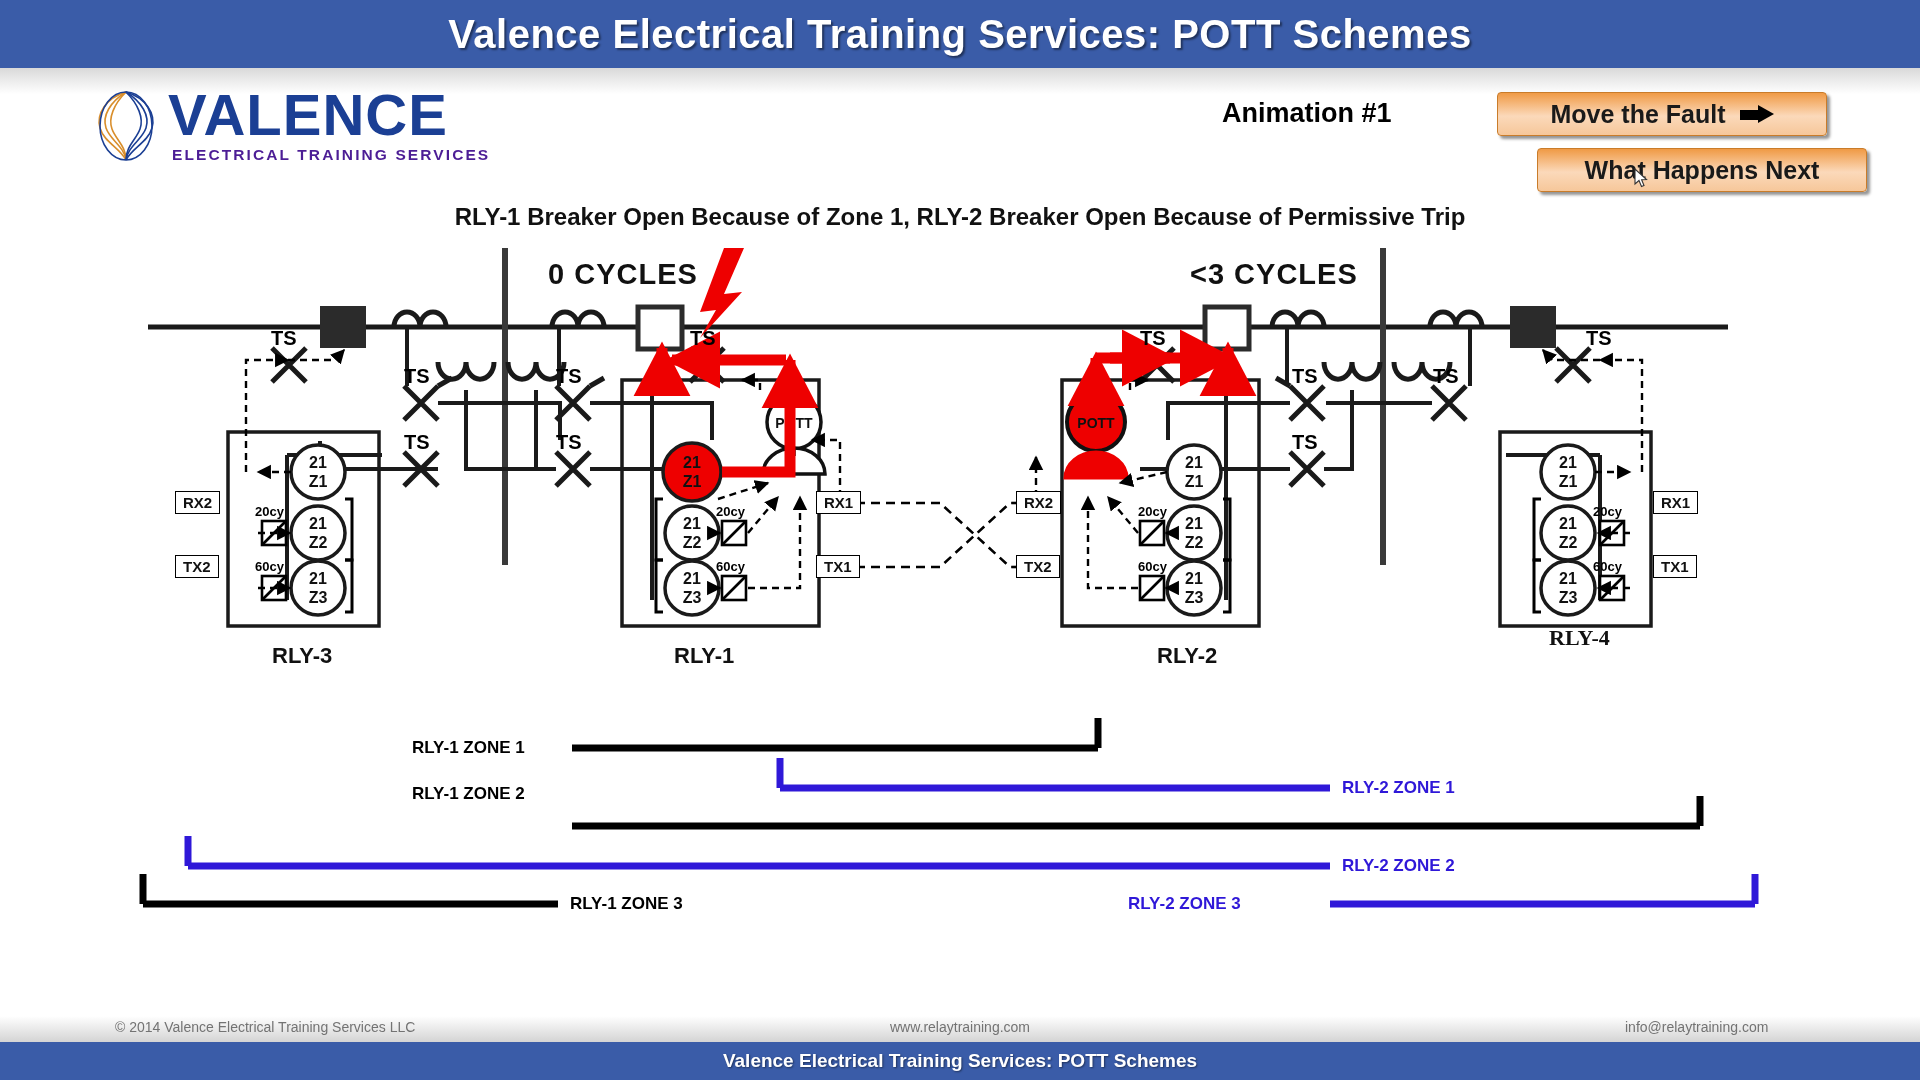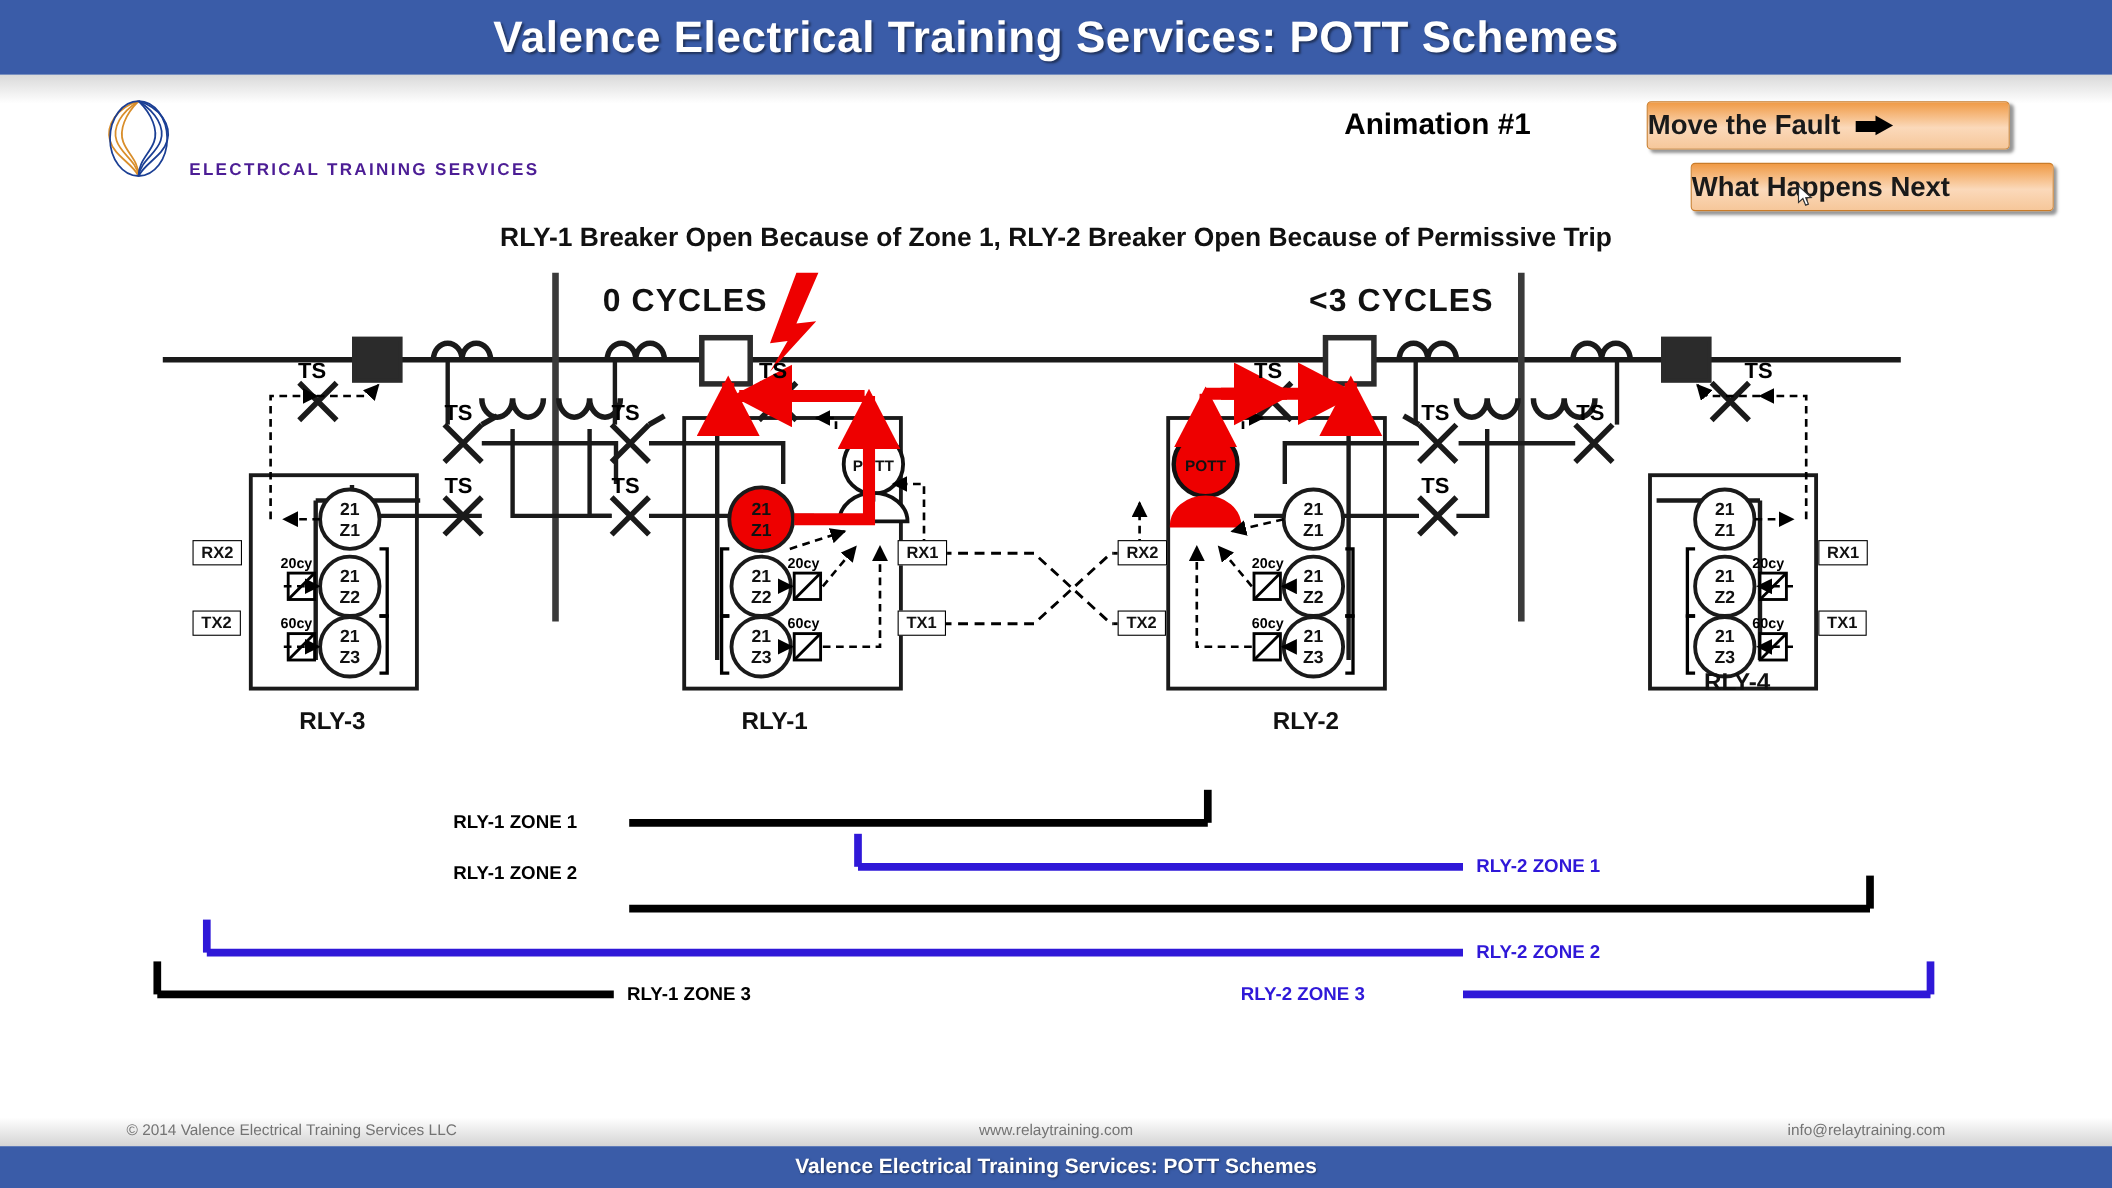--- a/index.html
+++ b/index.html
@@ -29,21 +29,21 @@
   .logo-word{position:absolute;left:78px;top:-2px;font-size:58px;font-weight:bold;
      color:#1b3f94;letter-spacing:1px;line-height:58px;}
   .logo-sub{position:absolute;left:82px;top:58px;font-size:15.5px;font-weight:bold;
      color:#4c1d95;letter-spacing:2.1px;}
 
   
   .anim-label{position:absolute;left:1222px;top:98px;font-size:27px;font-weight:bold;color:#000;}
   .btn{position:absolute;width:328px;height:42px;border-radius:4px;
      background:linear-gradient(#f09a45,#fbd9ba 55%,#f6c79a);
      border:1px solid #c97c2a;box-shadow:3px 3px 3px rgba(0,0,0,.42);
-     display:flex;align-items:center;gap:14px;
+     display:flex;align-items:center;justify-content:center;gap:14px;
      font-size:25px;font-weight:bold;color:#1a1a1a;cursor:pointer;}
   .btn1{left:1497px;top:92px;}
   .btn2{left:1497px;top:148px;margin-left:40px;}
   .arrow-glyph{display:inline-block;width:34px;height:17px;position:relative;}
   .arrow-glyph:before{content:"";position:absolute;left:0;top:4px;width:20px;height:10px;background:#000;}
   .arrow-glyph:after{content:"";position:absolute;left:18px;top:-1px;width:0;height:0;
      border-top:9px solid transparent;border-bottom:9px solid transparent;border-left:16px solid #000;}
   .cursor{position:absolute;left:1634px;top:168px;width:14px;height:20px;z-index:40;}
 
   
@@ -90,20 +90,23 @@
         <path d="M36 4C24 16 18 30 22 41c4 11 14 17 14 31"></path>
       </g>
       <g stroke="#1b3f94">
         <path d="M36 4C56 10 66 26 62 40c-4 14-20 20-26 32"></path>
         <path d="M36 4C52 14 60 28 56 40c-4 12-18 18-20 32"></path>
         <path d="M36 4C48 16 54 30 50 41c-4 11-14 17-14 31"></path>
       </g>
       <ellipse cx="36" cy="38" rx="26" ry="34" stroke="#1b3f94"></ellipse>
     </g>
   </svg>
+  <div class="logo-word">
+    <span>VALENCE</span>
+  </div>
   <div class="logo-sub">ELECTRICAL TRAINING SERVICES</div>
 </div>
 
 <div class="anim-label">Animation #1</div>
 
 <div class="btn btn1">
   <span>Move the Fault</span>
   <span class="arrow-glyph"></span>
 </div>
 <div class="btn btn2">
@@ -454,21 +457,21 @@
 <div class="iolab" style="left:816px;top:491px;">RX1</div>
 <div class="iolab" style="left:816px;top:555px;">TX1</div>
 <div class="iolab" style="left:1016px;top:491px;">RX2</div>
 <div class="iolab" style="left:1016px;top:555px;">TX2</div>
 <div class="iolab" style="left:1653px;top:491px;">RX1</div>
 <div class="iolab" style="left:1653px;top:555px;">TX1</div>
 
 <div class="rlylab" style="left:272px;top:643px;">RLY-3</div>
 <div class="rlylab" style="left:674px;top:643px;">RLY-1</div>
 <div class="rlylab" style="left:1157px;top:643px;">RLY-2</div>
-<div class="rlylab" style="left:1549px;top:607px;">RLY-4</div>
+<div class="rlylab" style="left:1549px;top:625px;font-family:Liberation Serif, serif;">RLY-4</div>
 
 <div class="zlab k" style="left:412px;top:738px;">RLY-1 ZONE 1</div>
 <div class="zlab b" style="left:1342px;top:778px;">RLY-2 ZONE 1</div>
 <div class="zlab k" style="left:412px;top:784px;">RLY-1 ZONE 2</div>
 <div class="zlab b" style="left:1342px;top:856px;">RLY-2 ZONE 2</div>
 <div class="zlab k" style="left:570px;top:894px;">RLY-1 ZONE 3</div>
 <div class="zlab b" style="left:1128px;top:894px;">RLY-2 ZONE 3</div>
 
 <div class="botglow"></div>
 <div class="foot foot-l">© 2014 Valence Electrical Training Services LLC</div>

